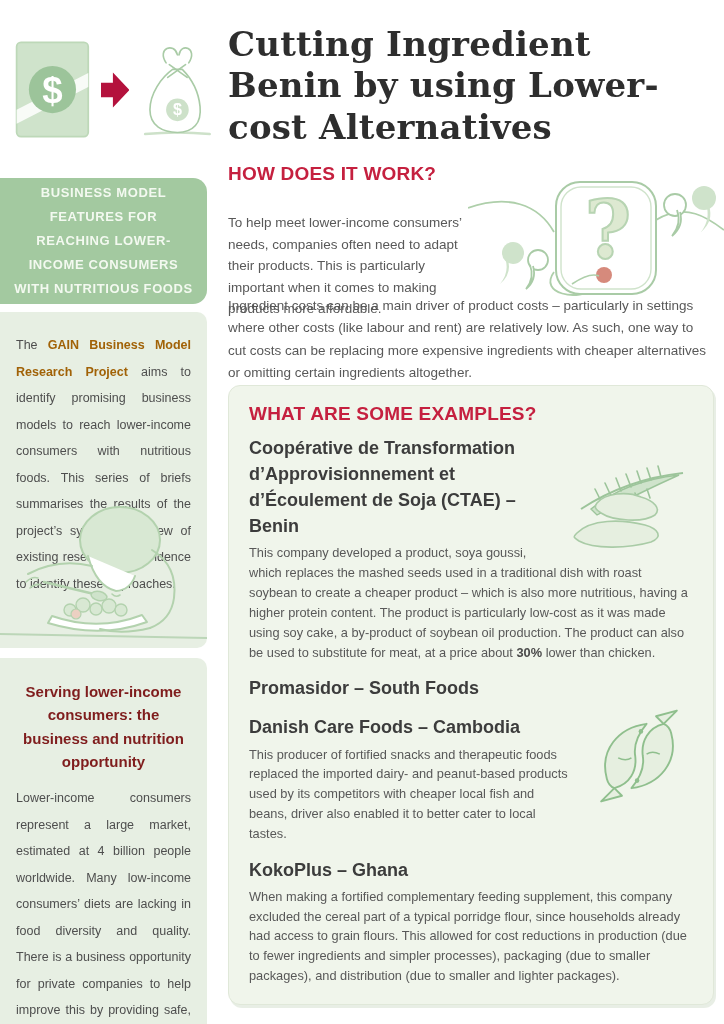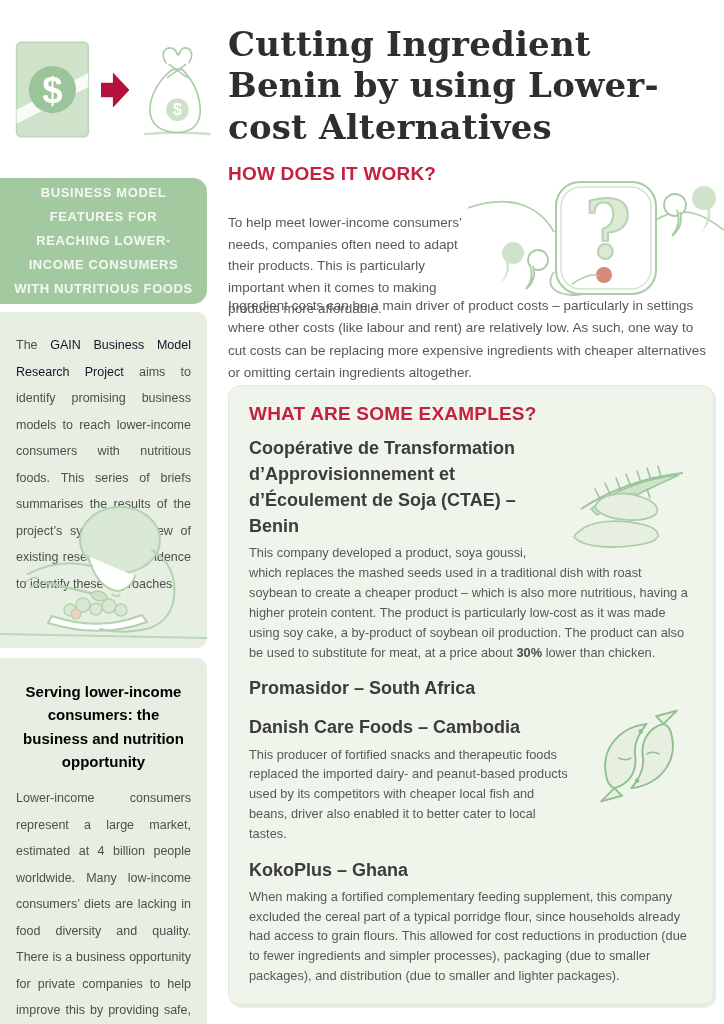--- a/index.html
+++ b/index.html
@@ -42,24 +42,24 @@
     position:absolute; left:0; width:207px;
     background:#e7efe3;
   }
   .panel-1 { top:312px; height:336px; border-radius:0 10px 10px 0; }
   .panel-2 { top:658px; height:366px; border-radius:0 10px 0 0; }
   .side-par {
     padding:20px 16px 0 16px;
     font-size:12.5px; line-height:2.12; text-align:justify;
     color:#4e4e4e;
   }
-  .gain-link { color:#0f172a; font-weight:normal; text-decoration:none; cursor:pointer; }
+  .gain-link { color:#a16207; font-weight:bold; text-decoration:none; cursor:pointer; }
   .side-heading {
     padding:22px 14px 4px 14px;
-    font-size:15px; font-weight:bold; color:#000000;
+    font-size:15px; font-weight:bold; color:#7f1d1d;
     text-align:center; line-height:1.55;
   }
   .child-illus { position:absolute; left:0; bottom:0; }
 
   
   .red-heading {
     color:#c5203f; font-weight:bold; font-size:19px; letter-spacing:.2px;
   }
   .how-heading { position:absolute; left:228px; top:163px; }
   .how-para-1 {
@@ -201,21 +201,21 @@
     <path d="M14,72 Q60,42 116,36" fill="none" stroke="#9cc49a" stroke-width="2"></path>
     <path d="M24,72 Q58,44 112,38 Q72,56 30,78 Z" fill="#cfe3cb" stroke="#9cc49a" stroke-width="1.4"></path>
     <path d="M34,64 l-6,-12 M44,59 l-6,-13 M54,54 l-5,-13 M64,50 l-5,-13 M74,46 l-4,-12 M84,43 l-4,-12 M94,40 l-3,-11 M44,66 l4,10 M56,61 l4,10 M68,56 l4,10 M80,52 l3,9" stroke="#9cc49a" stroke-width="1.6" stroke-linecap="round" fill="none"></path>
     <path d="M30,66 C38,56 60,54 74,60 C88,64 94,72 88,78 C76,86 46,84 34,76 C28,72 27,70 30,66 Z" fill="#e6efe0" stroke="#a9cba6" stroke-width="1.6"></path>
     <path d="M10,96 C24,82 54,82 78,88 C92,92 96,100 84,105 C60,112 26,112 12,104 C6,100 6,100 10,96 Z" fill="#e6efe0" stroke="#a9cba6" stroke-width="1.6"></path>
   </svg>
 
   <h3 class="ex-company" style="margin-top:2px; width:330px;">Coopérative de Transformation d’Approvisionnement et d’Écoulement de Soja (CTAE) – Benin</h3>
   <p class="ex-body"><span>This company developed a product, soya goussi, which replaces the mashed seeds used in a traditional dish with roast soybean to create a cheaper product – which is also more nutritious, having a higher protein content. The product is particularly low-cost as it was made using soy cake, a by-product of soybean oil production. The product can also be used to substitute for meat, at a price about </span><span class="bold">30%</span><span> lower than chicken.</span></p>
 
-  <h3 class="ex-company">Promasidor – South Africa</h3>
+  <h3 class="ex-company">Promasidor – South Foods</h3>
 
   <svg class="float-illus" width="108" height="106" viewBox="0 0 112 112">
     <path d="M22,80 C14,50 34,26 64,22 C54,34 50,44 52,56 C54,72 46,86 30,90 C25,88 23,84 22,80 Z" fill="#e6efe0" stroke="#8fbf8d" stroke-width="2" stroke-linejoin="round"></path>
     <path d="M30,90 L16,104 L38,98 Z" fill="#e6efe0" stroke="#8fbf8d" stroke-width="2" stroke-linejoin="round"></path>
     <circle cx="58" cy="30" r="2.4" fill="#8fbf8d"></circle>
     <path d="M34,58 q8,4 14,0" fill="none" stroke="#8fbf8d" stroke-width="1.6"></path>
     <path d="M90,32 C98,62 78,86 48,90 C58,78 62,68 60,56 C58,40 66,26 82,22 C87,24 89,28 90,32 Z" fill="#e6efe0" stroke="#8fbf8d" stroke-width="2" stroke-linejoin="round"></path>
     <path d="M82,22 L96,8 L74,14 Z" fill="#e6efe0" stroke="#8fbf8d" stroke-width="2" stroke-linejoin="round"></path>
     <circle cx="54" cy="82" r="2.4" fill="#8fbf8d"></circle>
     <path d="M78,54 q-8,-4 -14,0" fill="none" stroke="#8fbf8d" stroke-width="1.6"></path>

